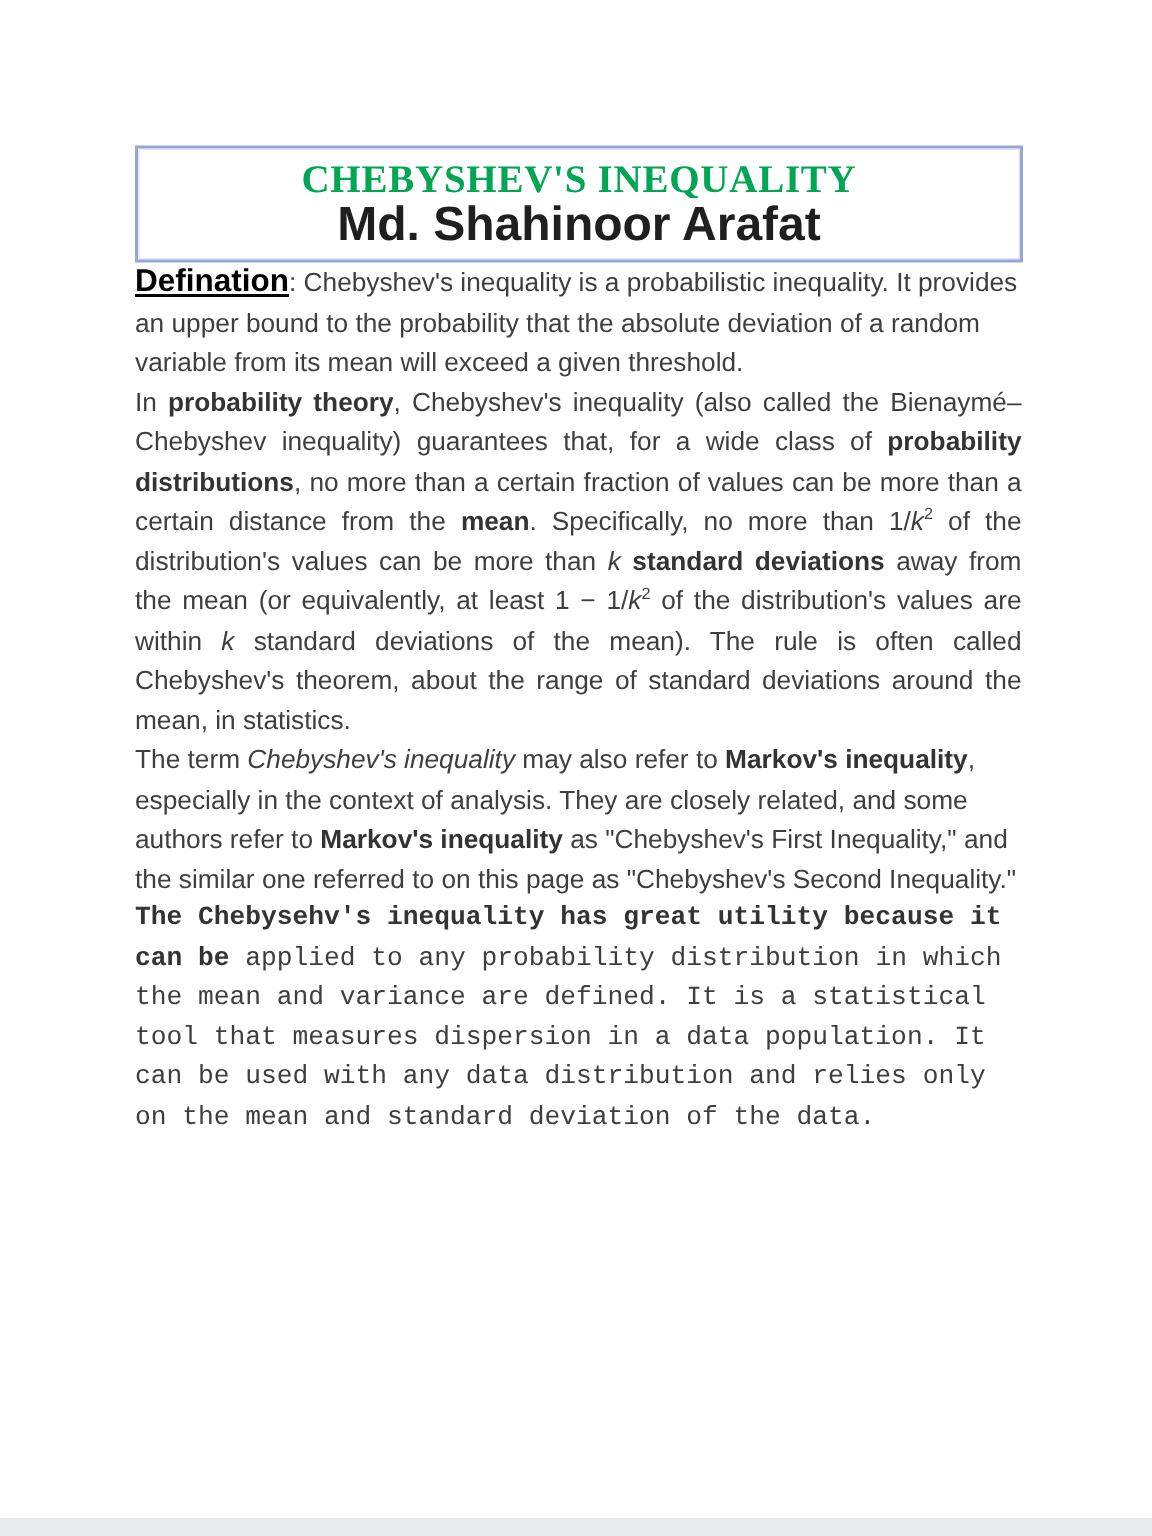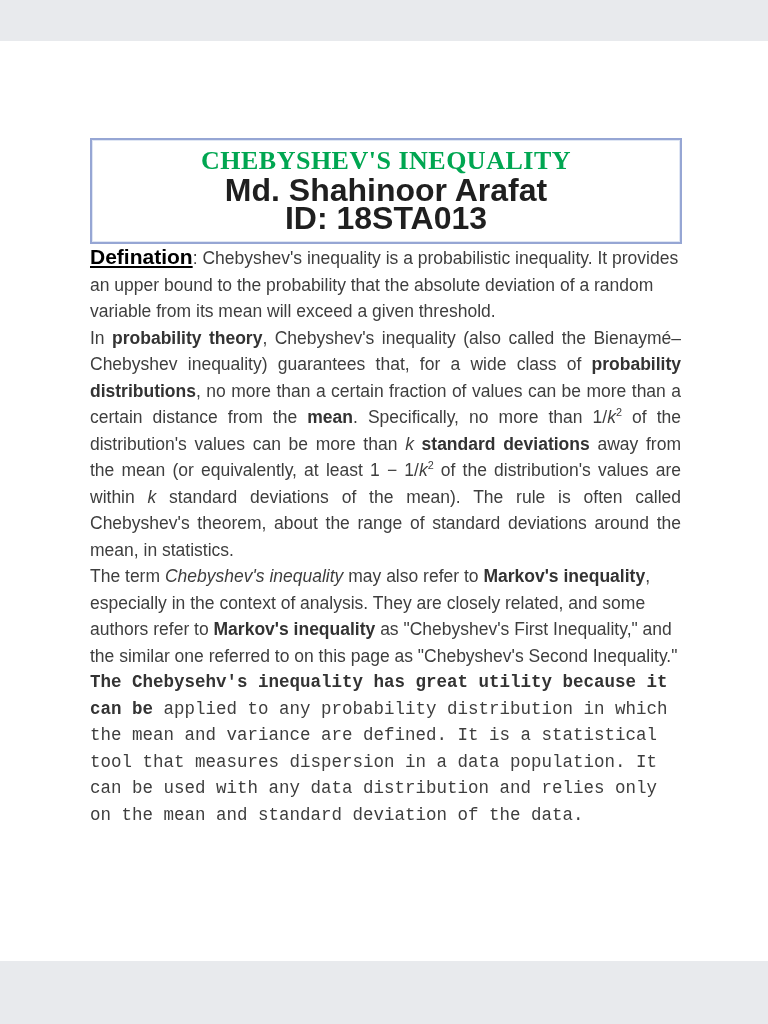--- a/index.html
+++ b/index.html
@@ -3,24 +3,23 @@
 <meta charset="utf-8">
 <style>
   html, body {
     margin: 0;
     padding: 0;
     background: #e8eaed;
     font-family: "Liberation Sans", sans-serif;
   }
   .viewport {
     width: 768px;
-    height: 920px;
+    height: 1024px;
     overflow: hidden;
     background: #1d4ed8;
-    margin-top: 41px;
   }
   .page {
     width: 768px;
     height: 1012px;
     background: #ffffff;
     box-sizing: border-box;
     overflow: hidden;
   }
   .page-gap {
     height: 12px;
@@ -72,21 +71,20 @@
 </style>
 </head>
 <body>
 
 <div class="viewport">
   <div class="page">
 
     <div class="title-box">
       <div class="doc-title">CHEBYSHEV'S INEQUALITY</div>
       <div class="doc-author">Md. Shahinoor Arafat</div>
-      <div class="doc-id">ID: 18STA013</div>
     </div>
 
     <div class="content">
 
       <p class="para p-def"><span class="def-heading">Defination</span><span><span>: Chebyshev's inequality is a probabilistic inequality. It provides an upper bound to the probability that the absolute deviation of a random variable from its mean will exceed a given threshold.</span></span></p>
 
       <p class="para p-overview"><span>In </span><span class="seg-bold">probability theory</span><span>, Chebyshev's inequality (also called the Bienaymé–Chebyshev inequality) guarantees that, for a wide class of </span><span class="seg-bold">probability distributions</span><span>, no more than a certain fraction of values can be more than a certain distance from the </span><span class="seg-bold">mean</span><span>. Specifically, no more than 1/</span><span class="seg-italic">k</span><span class="seg-sup">2</span><span> of the distribution's values can be more than </span><span class="seg-italic">k</span><span> </span><span class="seg-bold">standard deviations</span><span> away from the mean (or equivalently, at least 1 − 1/</span><span class="seg-italic">k</span><span class="seg-sup">2</span><span> of the distribution's values are within </span><span class="seg-italic">k</span><span> standard deviations of the mean). The rule is often called Chebyshev's theorem, about the range of standard deviations around the mean, in statistics.</span></p>
 
       <p class="para p-markov"><span>The term </span><span class="seg-italic">Chebyshev's inequality</span><span> may also refer to </span><span class="seg-bold">Markov's inequality</span><span>, especially in the context of analysis. They are closely related, and some authors refer to </span><span class="seg-bold">Markov's inequality</span><span> as "Chebyshev's First Inequality," and the similar one referred to on this page as "Chebyshev's Second Inequality."</span></p>
 

